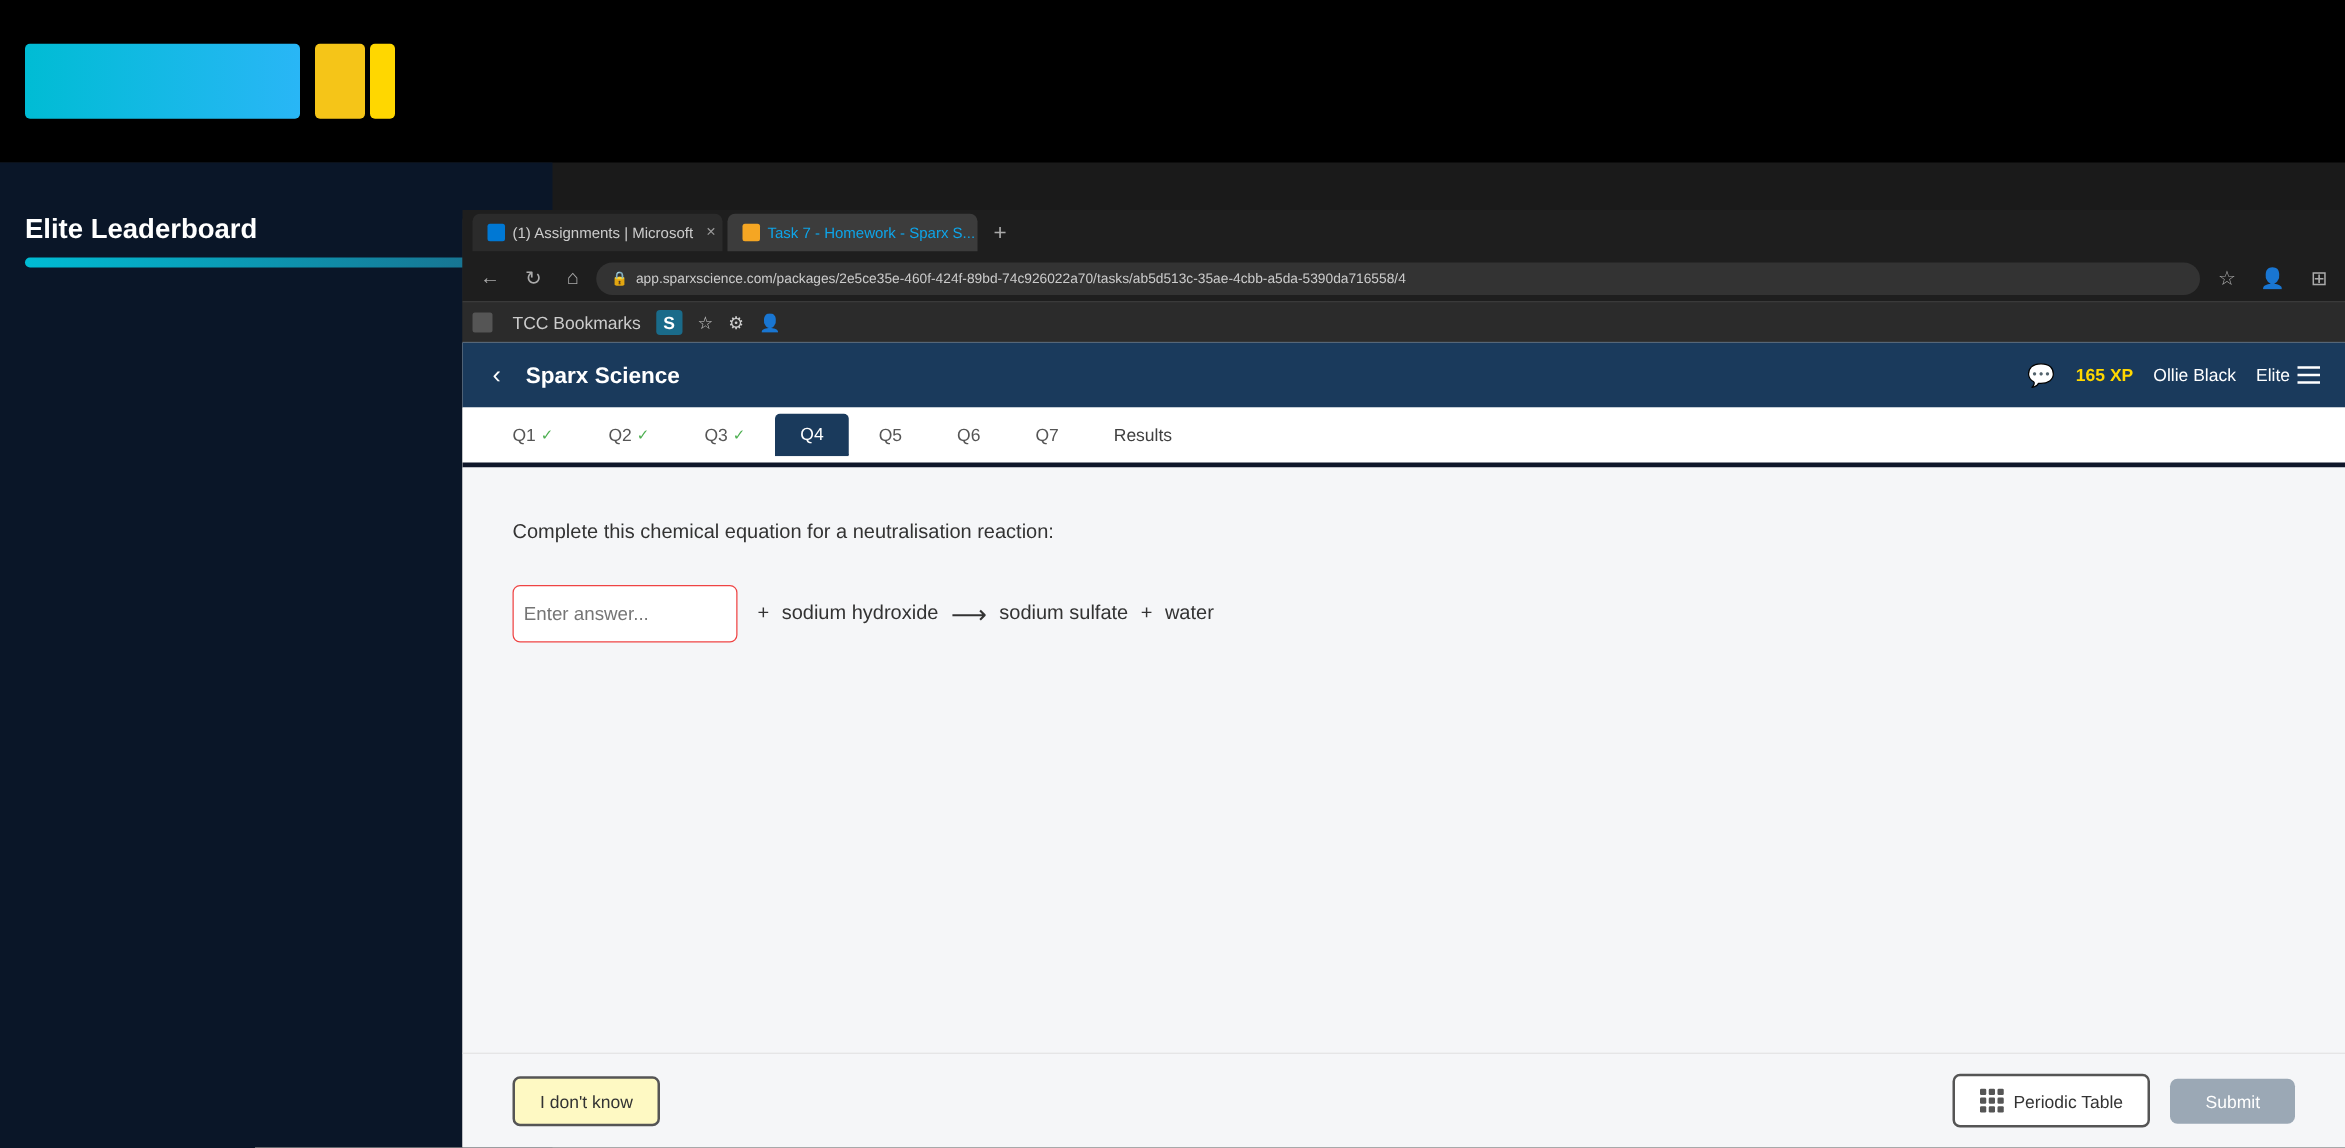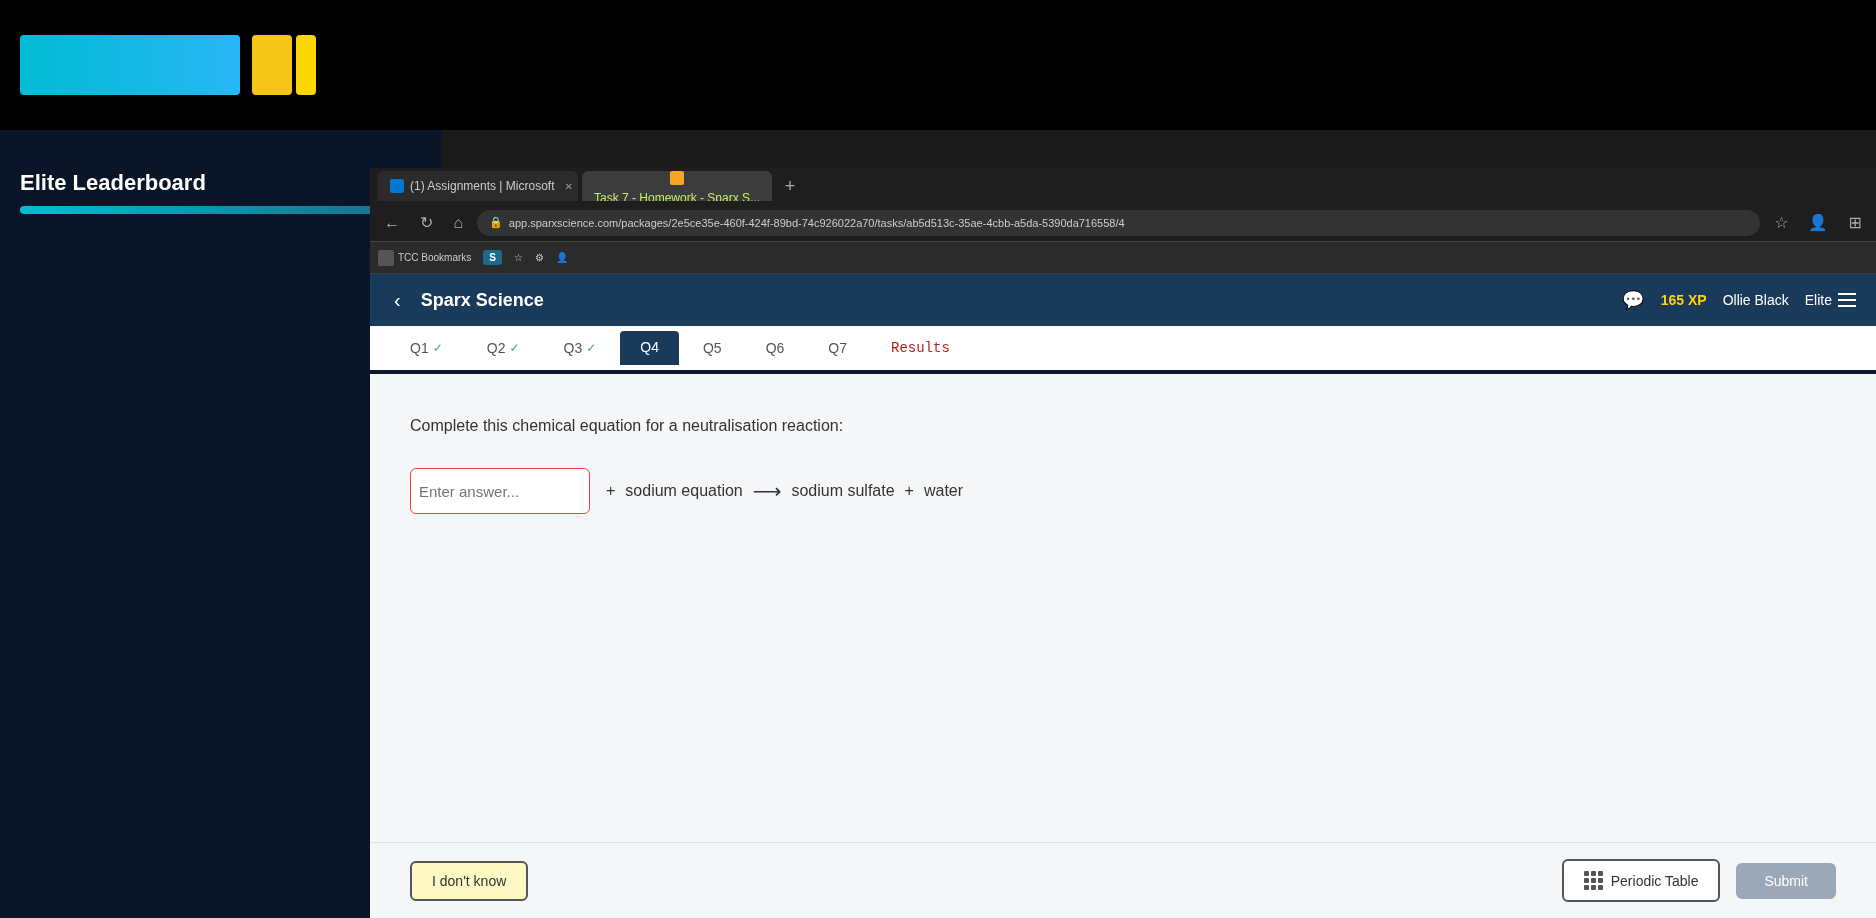--- a/index.html
+++ b/index.html
@@ -44,22 +44,21 @@
       color: #ccc;
       gap: 6px;
       cursor: pointer;
       white-space: nowrap;
       max-width: 200px;
       overflow: hidden;
     }
 
     .browser-tab.active {
       background: #3c3c3c;
-      color: #bef264;
-      flex-direction: column;
+      color: #0ea5e9;
     }
 
     .tab-close {
       font-size: 10px;
       color: #999;
       cursor: pointer;
       margin-left: 4px;
     }
 
     .tab-icon {
@@ -123,23 +122,23 @@
       background: #2b2b2b;
       height: 32px;
       padding: 0 8px;
       gap: 12px;
       border-bottom: 1px solid #3a3a3a;
     }
 
     .bookmark-item {
       display: flex;
       align-items: center;
-      gap: 4px;
+      gap: 16px;
       color: #ccc;
-      font-size: 10px;
+      font-size: 14px;
       cursor: pointer;
     }
 
     .bookmark-icon {
       width: 16px;
       height: 16px;
       background: #555;
       border-radius: 2px;
     }
 
@@ -250,22 +249,21 @@
       color: #555;
     }
 
     .q-tab.active {
       background: #1a3a5c;
       color: white;
       border-bottom: 2px solid #1a3a5c;
     }
 
     .q-tab.results {
-      color: #b91c1c;
-      font-family: Liberation Mono, monospace;
+      color: #404040;
     }
 
     .check-mark {
       color: #4caf50;
       font-size: 12px;
     }
 
     
     .main-content {
       flex: 1;
@@ -535,21 +533,21 @@
     </div>
 
     <div class="main-content">
 
       <div class="question-text">Complete this chemical equation for a neutralisation reaction:</div>
 
       <div class="equation-row">
         <input class="answer-input" type="text" placeholder="Enter answer..." style="">
         <div class="equation-text">
           <span>+</span>
-          <span>sodium equation</span>
+          <span>sodium hydroxide</span>
           <span class="arrow">⟶</span>
           <span>sodium sulfate</span>
           <span>+</span>
           <span>water</span>
         </div>
       </div>
 
     </div>
 
     <div class="bottom-bar">

